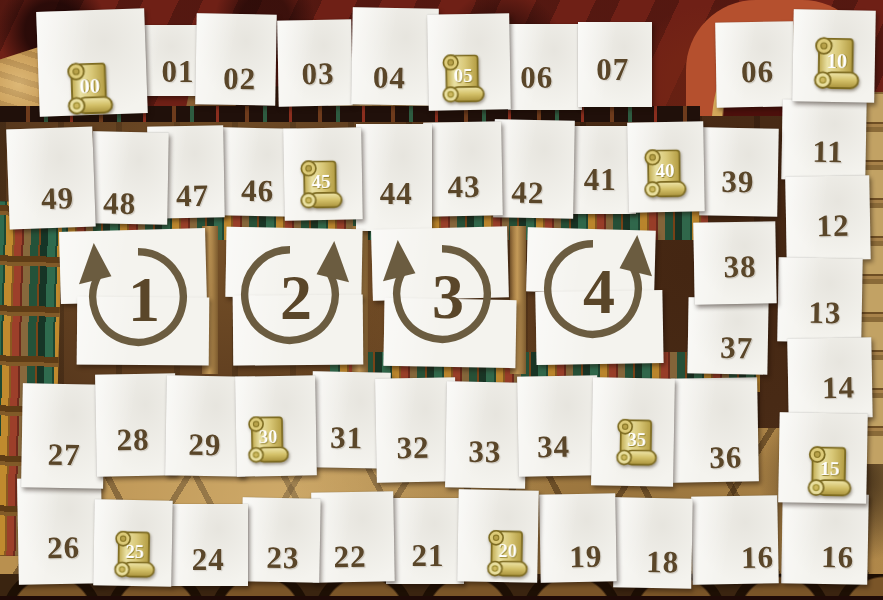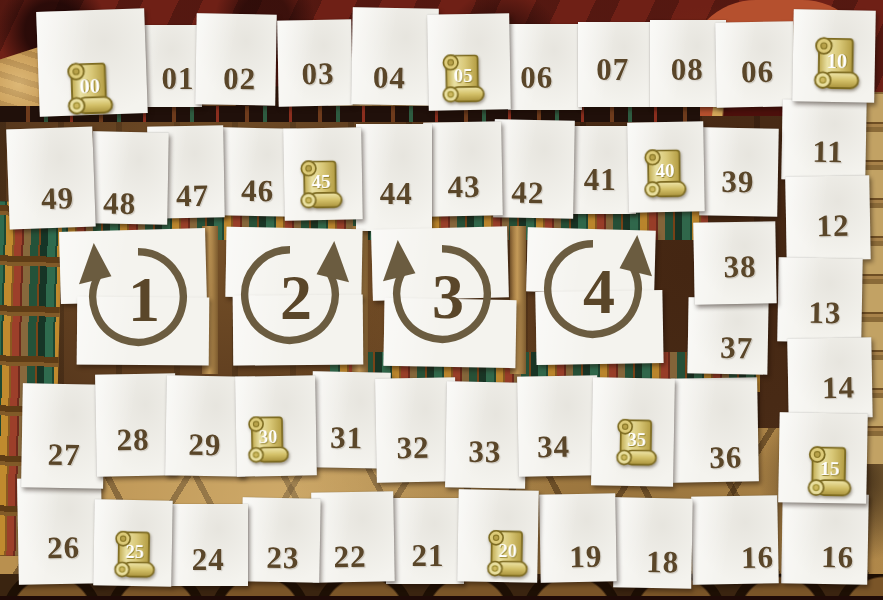--- a/index.html
+++ b/index.html
@@ -133,21 +133,21 @@
          <rect x="20" y="8" width="56" height="64" rx="5" fill="url(#sg-body)" stroke="#7c6a20" stroke-width="3"></rect>
          <circle cx="28" cy="20" r="13" fill="#ddcb79" stroke="#7c6a20" stroke-width="3"></circle>
          <circle cx="28" cy="20" r="5" fill="#b7a149" stroke="#8a7828" stroke-width="2"></circle>
          <rect x="28" y="64" width="58" height="26" rx="13" fill="url(#sg-roll)" stroke="#7c6a20" stroke-width="3"></rect>
          <circle cx="27" cy="77" r="13" fill="#e9df9f" stroke="#7c6a20" stroke-width="3"></circle>
          <circle cx="27" cy="77" r="5" fill="#cdb85e" stroke="#9c8c30" stroke-width="2"></circle>
          <text class="scroll-shadow" x="51.5" y="57.5">00</text>
          <text class="scroll-num" x="50" y="56">00</text>
        </svg>
       </div>
-      <div class="tile" style="left: 122px; top: 25px; width: 80px; height: 82px; transform: rotate(0deg);">
+      <div class="tile" style="left: 122px; top: 25px; width: 80px; height: 71px; transform: rotate(0deg);">
         <span class="num" style="left:70%;top:66%">01</span>
       </div>
       <div class="tile" style="left: 196px; top: 14px; width: 80px; height: 91px; transform: rotate(1deg);">
         <span class="num" style="left:55.00000000000001%;top:71%">02</span>
       </div>
       <div class="tile" style="left: 278px; top: 20px; width: 74px; height: 86px; transform: rotate(-1deg);">
         <span class="num" style="left:54%;top:63%">03</span>
       </div>
       <div class="tile" style="left: 352px; top: 8px; width: 86px; height: 97px; transform: rotate(1deg);">
         <span class="num" style="left:44%;top:72%">04</span>
@@ -162,23 +162,20 @@
          <circle cx="27" cy="77" r="5" fill="#cdb85e" stroke="#9c8c30" stroke-width="2"></circle>
          <text class="scroll-shadow" x="51.5" y="57.5">05</text>
          <text class="scroll-num" x="50" y="56">05</text>
        </svg>
       </div>
       <div class="tile" style="left: 508px; top: 24px; width: 74px; height: 86px; transform: rotate(0deg);">
         <span class="num" style="left:39%;top:63%">06</span>
       </div>
       <div class="tile" style="left: 578px; top: 22px; width: 74px; height: 85px; transform: rotate(0deg);">
         <span class="num" style="left:47%;top:56.00000000000001%">07</span>
-      </div>
-      <div class="tile" style="left: 650px; top: 20px; width: 76px; height: 87px; transform: rotate(0deg);">
-        <span class="num" style="left:49%;top:56.99999999999999%">08</span>
       </div>
       <div class="tile" style="left: 716px; top: 22px; width: 78px; height: 85px; transform: rotate(-1deg);">
         <span class="num" style="left:53%;top:59%">06</span>
       </div>
       <div class="tile has-scroll" style="left: 793px; top: 10px; width: 82px; height: 92px; transform: rotate(1deg);">
         <svg class="scroll" viewBox="0 0 100 100" style="left:54%;top:59%;width:60px;height:60px">
          <rect x="20" y="8" width="56" height="64" rx="5" fill="url(#sg-body)" stroke="#7c6a20" stroke-width="3"></rect>
          <circle cx="28" cy="20" r="13" fill="#ddcb79" stroke="#7c6a20" stroke-width="3"></circle>
          <circle cx="28" cy="20" r="5" fill="#b7a149" stroke="#8a7828" stroke-width="2"></circle>
          <rect x="28" y="64" width="58" height="26" rx="13" fill="url(#sg-roll)" stroke="#7c6a20" stroke-width="3"></rect>

